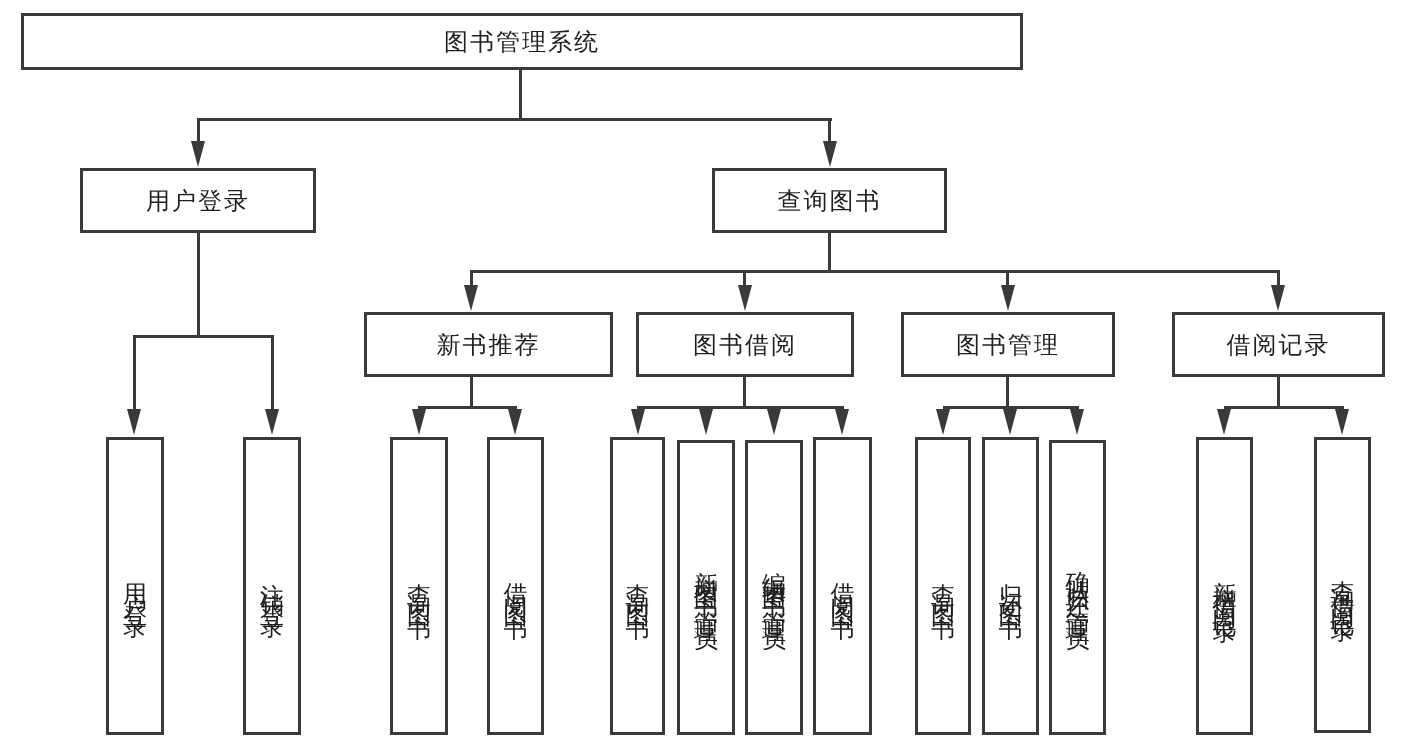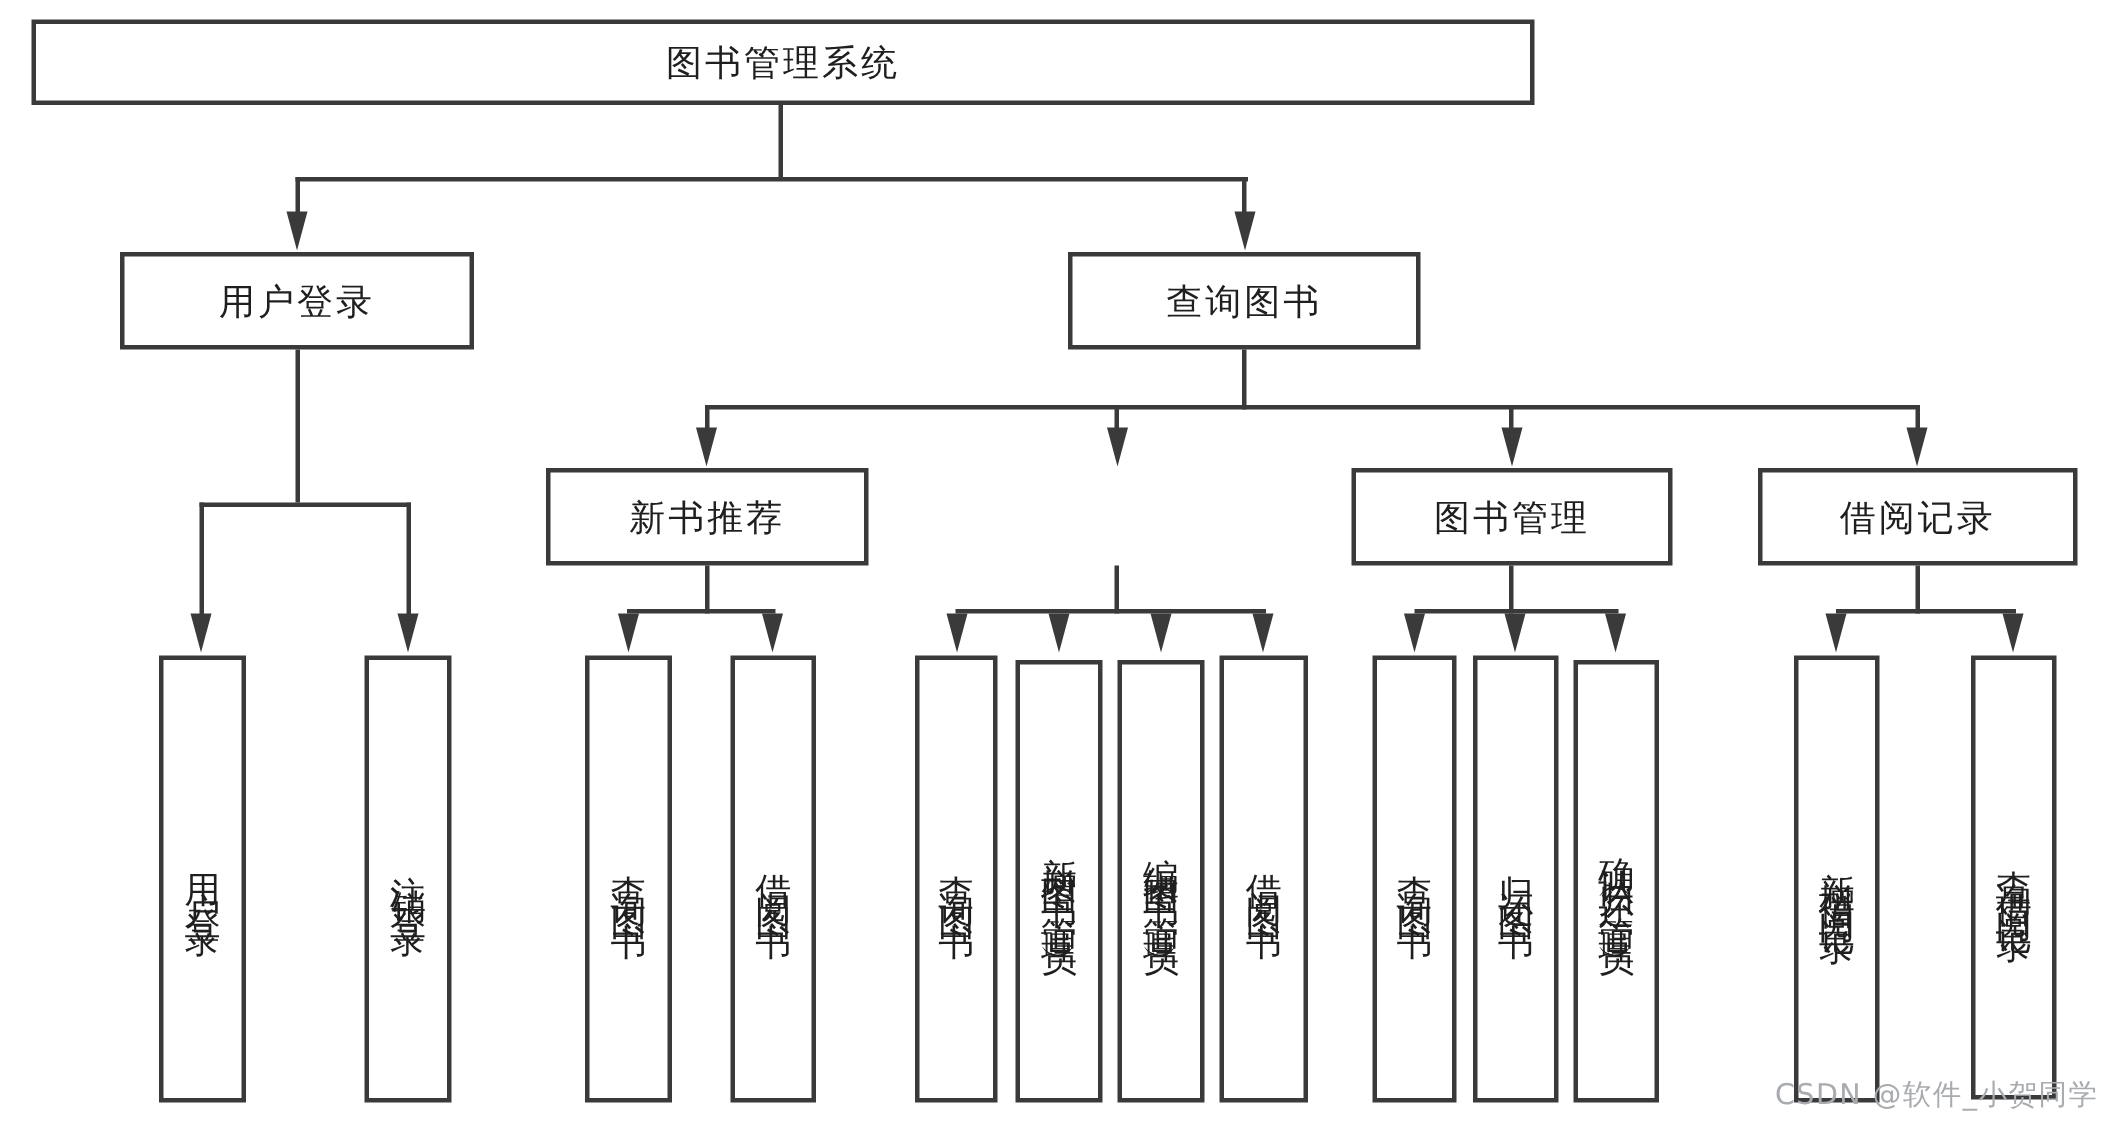--- a/index.html
+++ b/index.html
@@ -80,22 +80,25 @@
   <div class="hline" style="left:470px;top:270px;width:810px;"></div>
   <div class="vline" style="left:470px;top:270px;height:18px;"></div>
   <div class="arrow" style="left:464px;top:285px;"></div>
   <div class="vline" style="left:743px;top:270px;height:18px;"></div>
   <div class="arrow" style="left:738px;top:285px;"></div>
   <div class="vline" style="left:1006px;top:270px;height:18px;"></div>
   <div class="arrow" style="left:1001px;top:285px;"></div>
   <div class="vline" style="left:1277px;top:270px;height:18px;"></div>
   <div class="arrow" style="left:1271px;top:285px;"></div>
 
-  <div class="box" style="left:364px;top:312px;width:215px;height:65px;">
+  <div class="box" style="left:364px;top:312px;width:249px;height:65px;">
     <span>新书推荐</span>
+  </div>
+  <div class="box" style="left:636px;top:312px;width:218px;height:65px;">
+    <span>图书借阅</span>
   </div>
   <div class="box" style="left:901px;top:312px;width:214px;height:65px;">
     <span>图书管理</span>
   </div>
   <div class="box" style="left:1172px;top:312px;width:213px;height:65px;">
     <span>借阅记录</span>
   </div>
 
   <div class="vline" style="left:470px;top:377px;height:32px;"></div>
   <div class="hline" style="left:418px;top:406px;width:99px;"></div>
@@ -157,15 +160,14 @@
     <span class="vtext tight">确认归还（管理员）</span>
   </div>
 
   <div class="box vbox" style="left:1196px;top:437px;width:57px;height:298px;">
     <span class="vtext tight">新增借阅记录</span>
   </div>
   <div class="box vbox" style="left:1314px;top:437px;width:57px;height:296px;">
     <span class="vtext tight">查询借阅记录</span>
   </div>
 
-  <div class="watermark">CSDN @软件_小贺同学</div>
 
 </div>
 
 </body></html>

